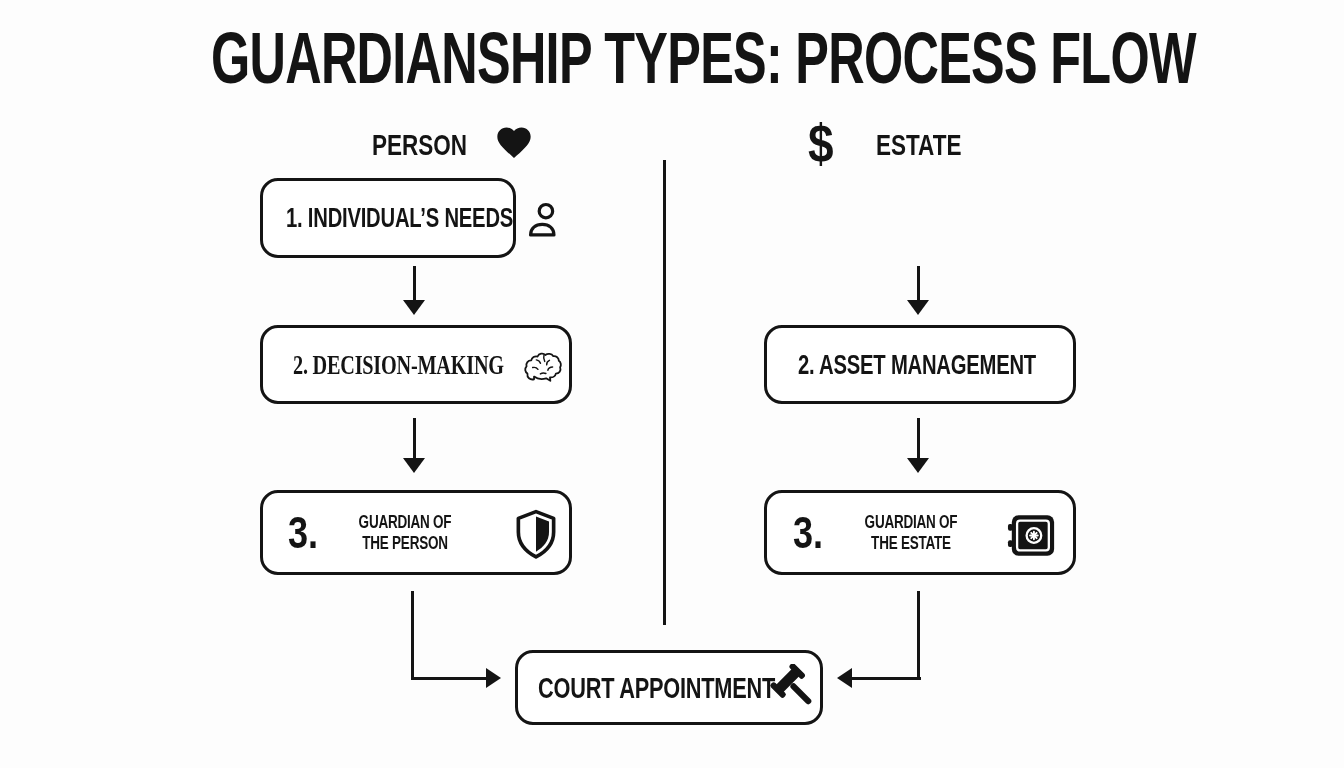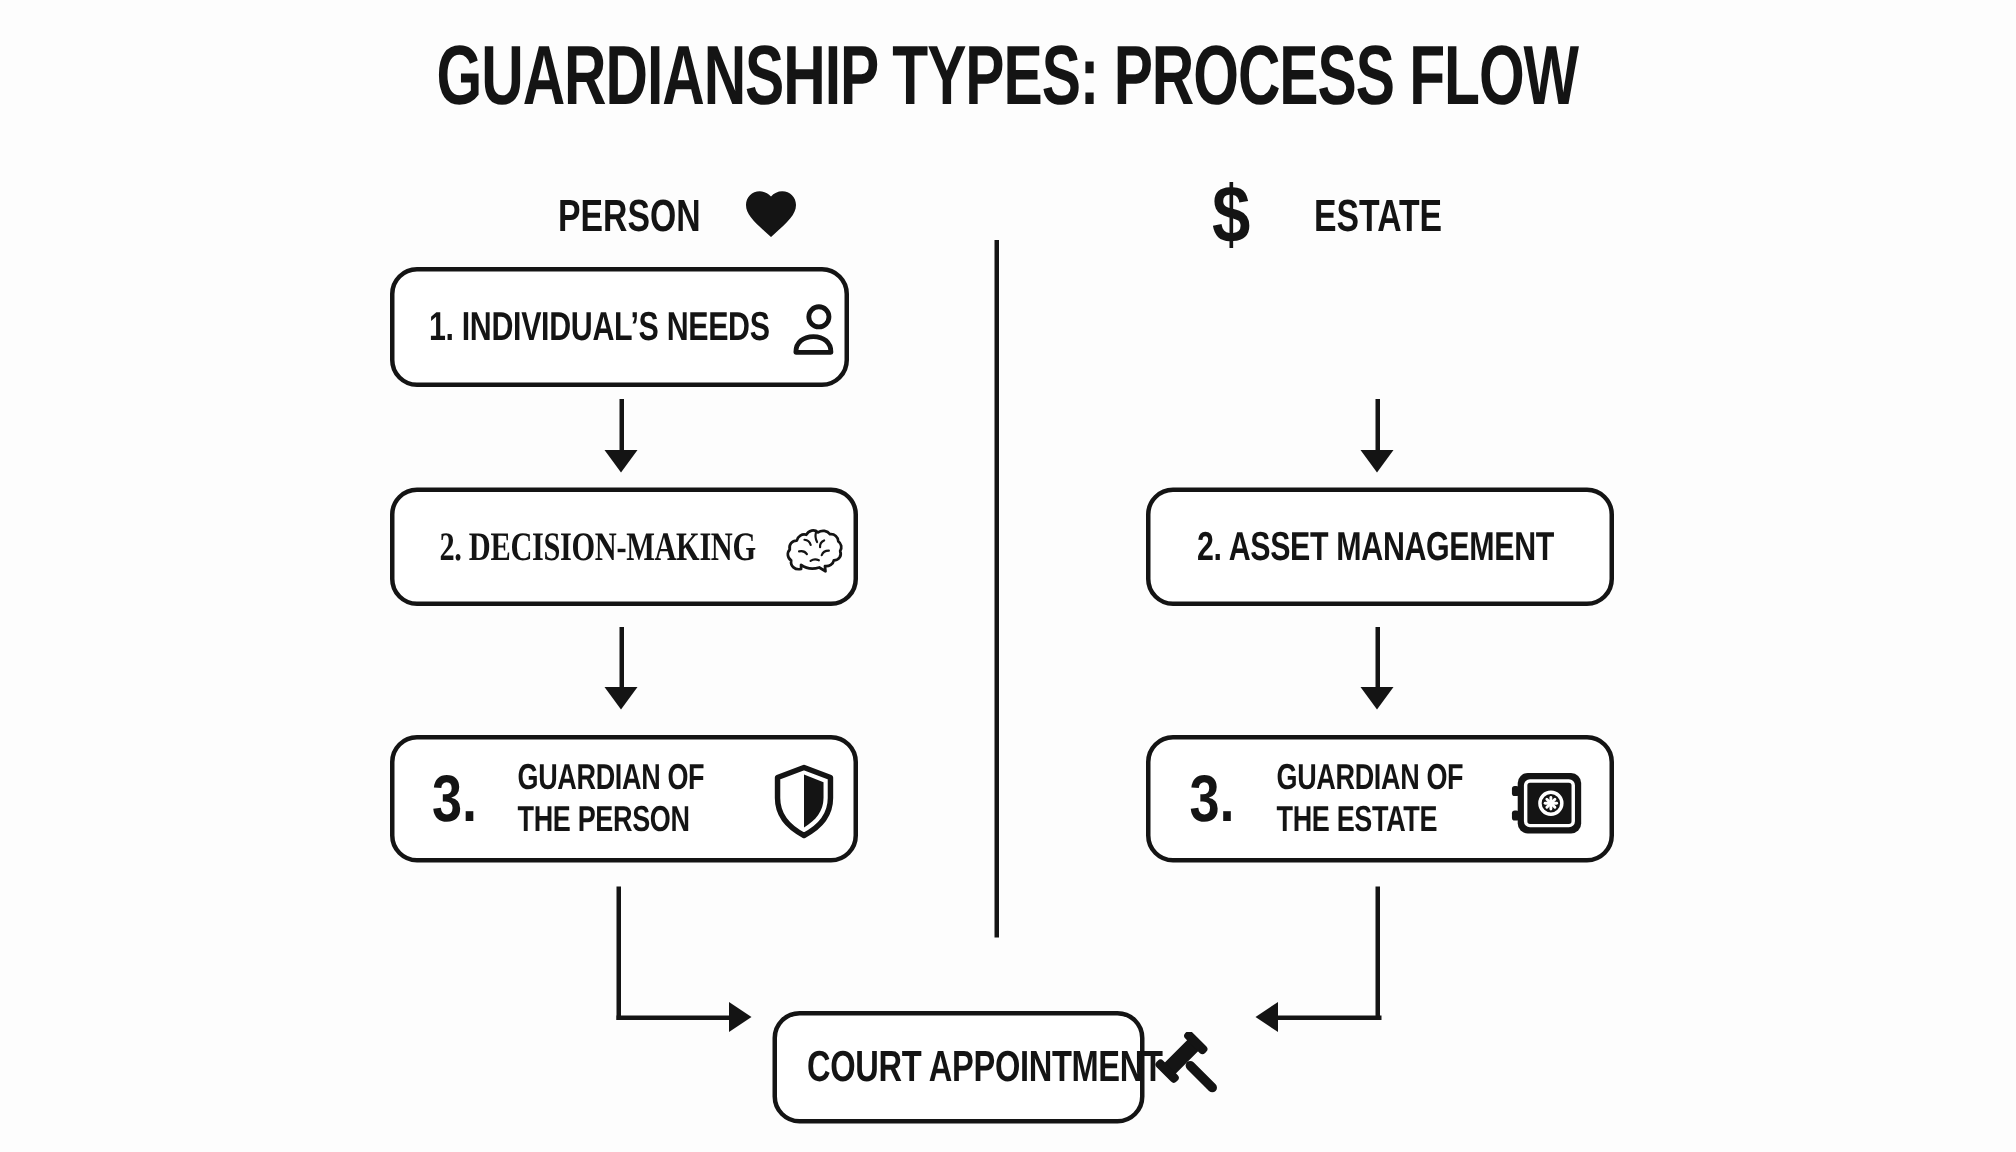--- a/index.html
+++ b/index.html
@@ -3,21 +3,21 @@
 <meta charset="utf-8">
 <style>
   html,body { margin:0; padding:0; background:#fdfdfd; }
   .canvas {
     position:relative; width:1344px; height:768px; overflow:hidden;
     background:#fdfdfd; color:#141414;
     font-family:"Liberation Sans", sans-serif;
   }
   .title {
     position:absolute; left:0; right:0; top:22px; margin:0;
-    text-align:center; font-size:56px; font-weight:700; line-height:1;
+    text-align:right; font-size:72px; font-weight:700; line-height:1;
     letter-spacing:-1px; white-space:nowrap;
   }
   .squeeze { display:inline-block; transform:scaleX(0.70); transform-origin:50% 50%; white-space:nowrap; }
 
   .hdr-label { position:absolute; font-size:30px; font-weight:700; line-height:1; white-space:nowrap;
                transform:scaleX(0.75); transform-origin:left center; }
   .dollar { position:absolute; font-size:54px; font-weight:700; line-height:1;
             transform:scaleX(0.85); transform-origin:left center; }
 
   .divider { position:absolute; left:663px; top:160px; width:3px; height:465px; background:#141414; }
@@ -31,21 +31,21 @@
     white-space:nowrap; transform:translateY(-50%) scaleX(0.75);
     transform-origin:left center; letter-spacing:-0.3px;
   }
   .court-txt { font-size:29px; }
   .num {
     position:absolute; top:50%; font-weight:700; font-size:44px; line-height:1;
     transform:translateY(-50%) scaleX(0.82); transform-origin:left center;
   }
   .lines {
     position:absolute; top:50%; transform:translateY(-50%);
-    width:160px; text-align:left; font-weight:700; font-size:24px; line-height:1.18;
+    width:160px; text-align:center; font-weight:700; font-size:18px; line-height:1.18;
     letter-spacing:-0.3px;
   }
   .lines .ln { display:block; transform:scaleX(0.75); transform-origin:center; white-space:nowrap; }
 
   .icon { position:absolute; }
 
   .vline { position:absolute; width:3px; background:#141414; }
   .hline { position:absolute; height:3px; background:#141414; }
   .head-down { position:absolute; width:0; height:0;
     border-left:11px solid transparent; border-right:11px solid transparent;
@@ -67,21 +67,21 @@
   <div class="hdr-label" style="left:372px; top:130px;">PERSON</div>
   <svg class="icon" style="left:494px; top:122px;" width="40" height="38" viewBox="0 0 24 22">
     <path d="M12 21.2L10.55 19.9C5.4 15.25 2 12.18 2 8.4 2 5.32 4.42 2.9 7.5 2.9c1.74 0 3.41.8 4.5 2.08C13.09 3.7 14.76 2.9 16.5 2.9c3.08 0 5.5 2.42 5.5 5.5 0 3.78-3.4 6.85-8.55 11.52L12 21.2z" fill="#141414"></path>
   </svg>
 
   <div class="dollar" style="left:808px; top:116px;">$</div>
   <div class="hdr-label" style="left:876px; top:130px;">ESTATE</div>
 
   <div class="divider"></div>
 
-  <div class="box" style="left:260px; top:178px; width:306px; height:80px;">
+  <div class="box" style="left:260px; top:178px; width:256px; height:80px;">
     <span class="btxt" style="left:23px;">1. INDIVIDUAL’S NEEDS</span>
     <svg class="icon" style="left:261px; top:20px;" width="38" height="38" viewBox="0 0 26 26">
       <circle cx="15" cy="7" r="4.6" fill="none" stroke="#141414" stroke-width="2.2"></circle>
       <path d="M4.5 23.2c0-4.6 3.4-7.2 8-7.2s8 2.6 8 7.2z" fill="none" stroke="#141414" stroke-width="2.2" stroke-linejoin="round"></path>
     </svg>
   </div>
 
   <div class="vline" style="left:413px; top:266px; height:36px;"></div>
   <div class="head-down" style="left:403px; top:300px;"></div>
 
@@ -141,21 +141,21 @@
   </div>
 
   <div class="vline" style="left:411px; top:591px; height:89px;"></div>
   <div class="hline" style="left:411px; top:677px; width:76px;"></div>
   <div class="head-right" style="left:486px; top:668px;"></div>
 
   <div class="vline" style="left:917px; top:591px; height:89px;"></div>
   <div class="hline" style="left:852px; top:677px; width:69px;"></div>
   <div class="head-left" style="left:837px; top:668px;"></div>
 
-  <div class="box" style="left:515px; top:674px; width:248px; height:75px;">
+  <div class="box" style="left:515px; top:650px; width:308px; height:75px;">
     <span class="btxt court-txt" style="left:20px;">COURT APPOINTMENT</span>
     <svg class="icon" style="left:249px; top:11px;" width="54" height="52" viewBox="0 0 52 50">
       <g fill="#141414" transform="rotate(-45 22 18)">
         <rect x="9" y="10" width="26" height="10" rx="2"></rect>
         <rect x="6" y="6" width="6" height="18" rx="2.5"></rect>
         <rect x="32" y="6" width="6" height="18" rx="2.5"></rect>
         <rect x="19" y="20" width="6" height="26" rx="3"></rect>
       </g>
     </svg>
   </div>

